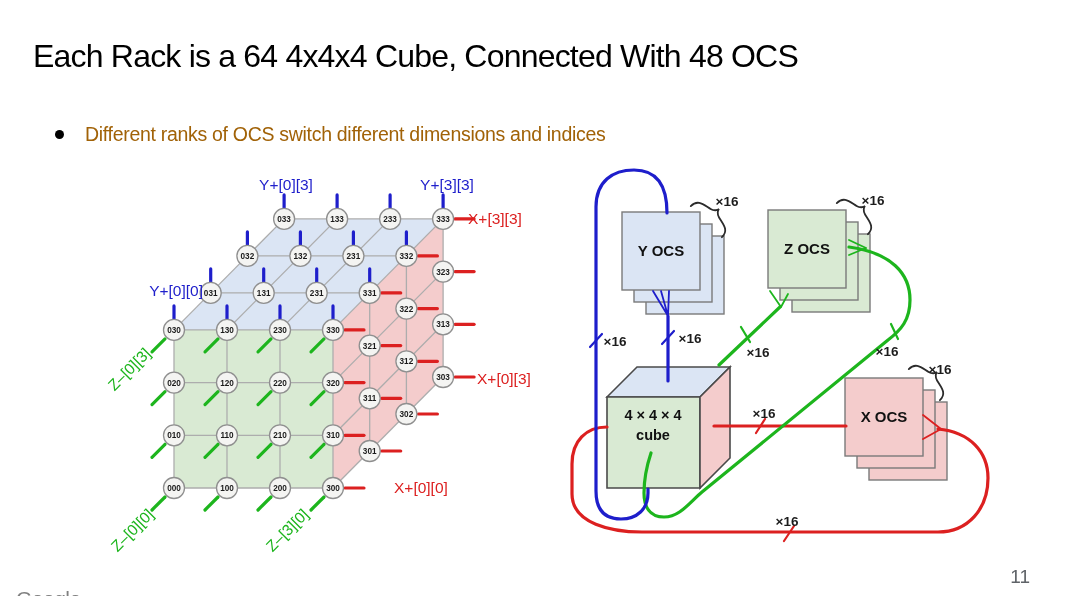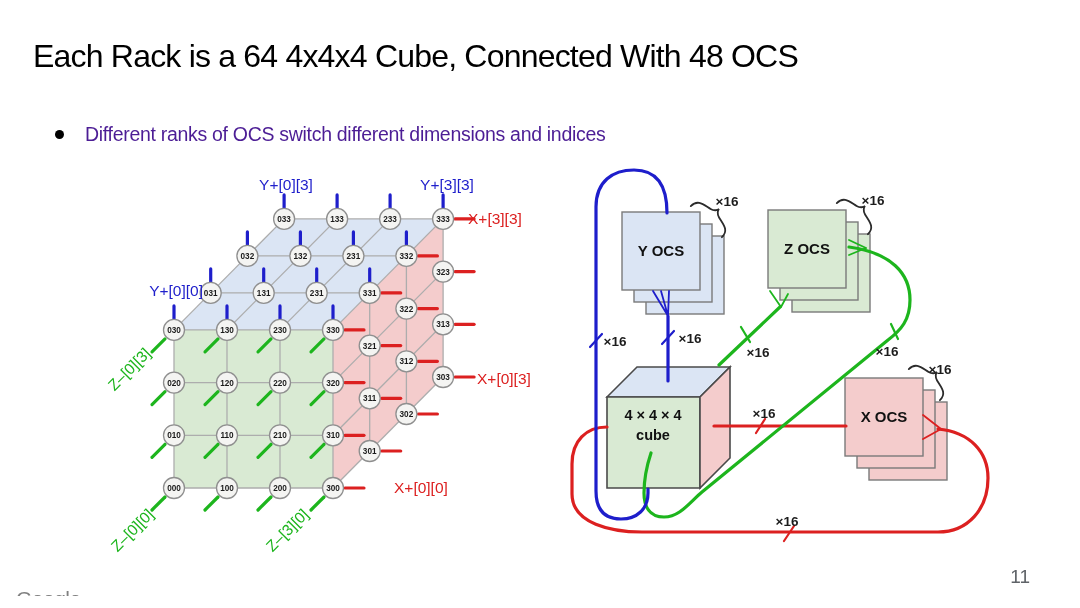--- a/index.html
+++ b/index.html
@@ -1,21 +1,21 @@
 <!DOCTYPE html>
 <html><head>
 <meta charset="utf-8">
 <style>
   html,body{margin:0;padding:0;background:#fff;}
   .slide{position:relative;width:1080px;height:596px;background:#ffffff;overflow:hidden;
          font-family:"Liberation Sans",sans-serif;}
   .title{position:absolute;left:33px;top:38px;margin:0;font-size:32px;font-weight:400;
          color:#000;letter-spacing:-0.8px;white-space:nowrap;}
   .bullet-row{position:absolute;left:55px;top:123px;display:flex;align-items:flex-start;
-         font-size:19.5px;letter-spacing:-0.3px;color:#4c1d95;}
+         font-size:19.5px;letter-spacing:-0.3px;color:#a16207;}
   .bullet-dot{width:9px;height:9px;border-radius:50%;background:#000;margin-top:7px;margin-right:21px;flex:0 0 auto;}
   svg.diagram{position:absolute;left:0;top:0;width:1080px;height:608px;}
   .footer-logo{position:absolute;left:16px;top:567px;font-size:21px;font-weight:500;
          color:#808080;letter-spacing:-0.5px;margin-top:20px;}
   .page-number{position:absolute;right:50px;top:566px;font-size:19px;color:#5f6368;}
   text{font-family:"Liberation Sans",sans-serif;}
   .curve{fill:none;stroke-linecap:round;stroke-linejoin:round;}
   .brace{fill:none;stroke:#2b2b2b;stroke-width:1.8;stroke-linecap:round;}
 </style>
 </head>

